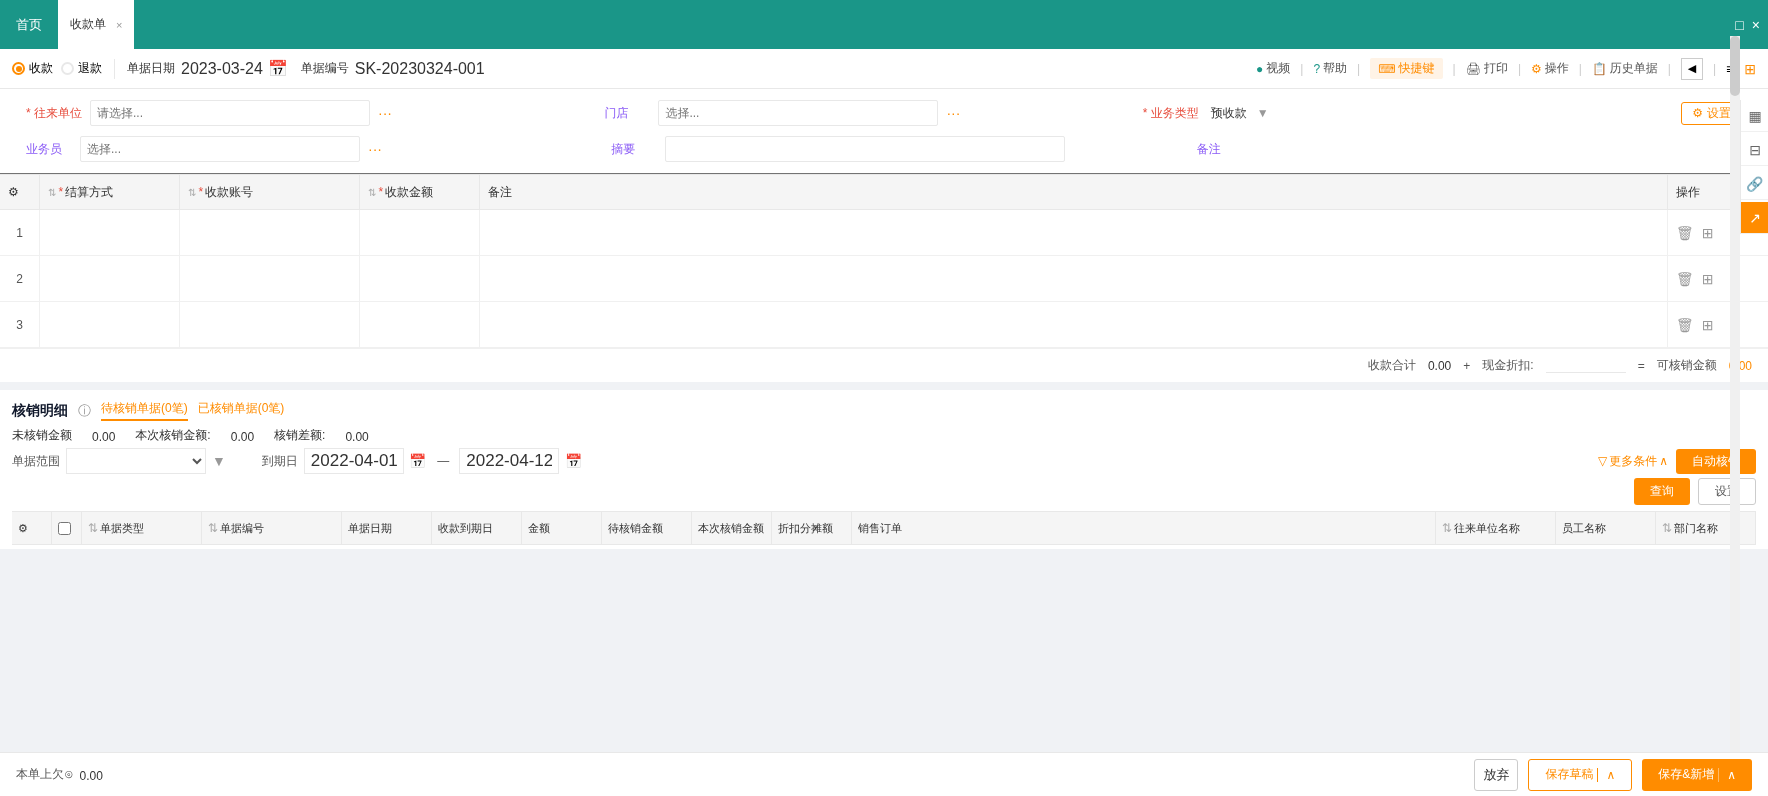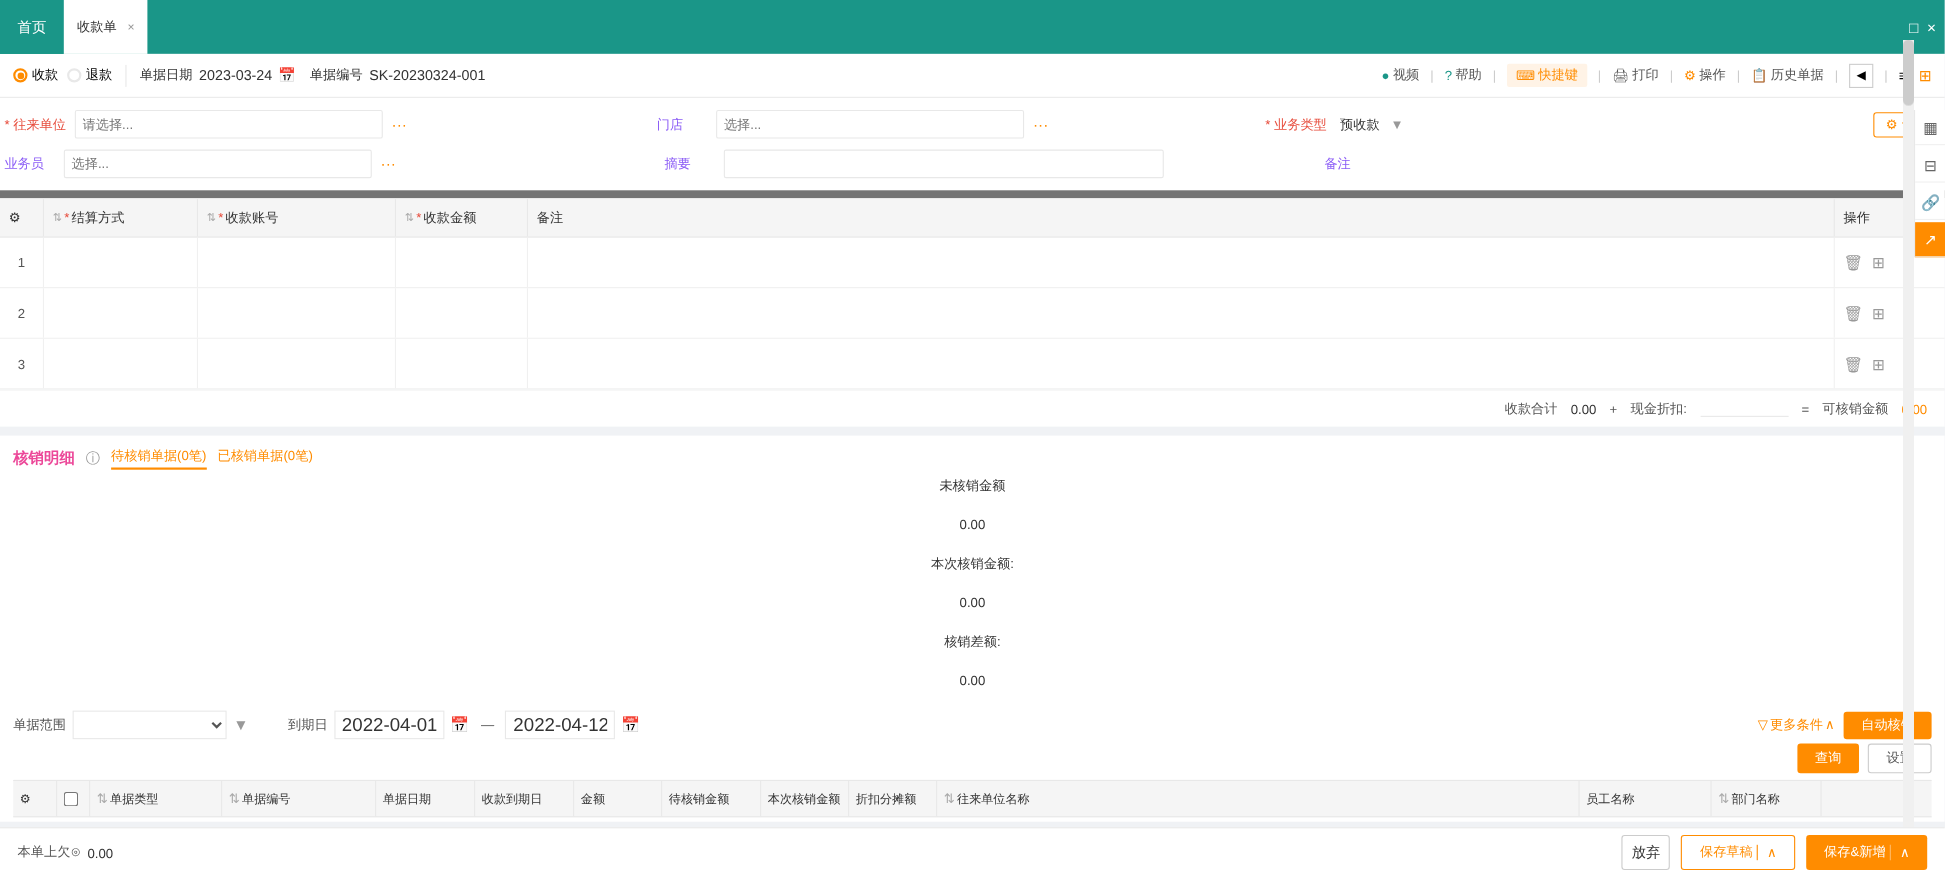--- a/index.html
+++ b/index.html
@@ -31,31 +31,31 @@
     .radio-item { display: flex; align-items: center; gap: 4px; cursor: pointer; }
     .radio-circle {
       width: 13px; height: 13px; border-radius: 50%; border: 2px solid #e8e8e8;
       display: flex; align-items: center; justify-content: center;
     }
     .radio-circle.active { border-color: #ff8c00; }
     .radio-circle.active::after { content: ''; width: 6px; height: 6px; background: #ff8c00; border-radius: 50%; }
     .toolbar-divider { height: 20px; width: 1px; background: #e8e8e8; }
     .toolbar-field { display: flex; align-items: center; gap: 6px; }
     .toolbar-field label { color: #333; white-space: nowrap; }
-    .toolbar-field span { color: #333; font-size: 13px; }
+    .toolbar-field span { color: #333; font-size: 16px; }
     .toolbar-icon { color: #ff8c00; cursor: pointer; font-size: 14px; }
     .toolbar-right { margin-left: auto; display: flex; align-items: center; gap: 10px; }
     .toolbar-action { display: flex; align-items: center; gap: 3px; color: #555; cursor: pointer; font-size: 12px; }
     .toolbar-action-highlight { color: #ff8c00; background: #fff3e6; padding: 2px 8px; border-radius: 2px; display: flex; align-items: center; gap: 3px; cursor: pointer; }
     .pagination-btns { display: flex; gap: 4px; }
     .page-btn { width: 22px; height: 22px; border: 1px solid #ccc; background: #fff; cursor: pointer; display: flex; align-items: center; justify-content: center; font-size: 11px; }
 
     
     .form-area {
-      background: #fff; padding: 8px 4px; border-bottom: 7px solid #737373;
+      background: #fff; padding: 8px 26px; border-bottom: 1px solid #737373;
     }
     .form-row { display: flex; align-items: center; gap: 0; height: 32px; }
     .form-field { display: flex; align-items: center; gap: 4px; flex: 1; }
     .form-label { color: #e74c3c; white-space: nowrap; min-width: 50px; text-align: right; padding-right: 4px; }
     .form-label-normal { color: #8b5cf6; white-space: nowrap; min-width: 50px; text-align: left; padding-right: 4px; }
     .form-input {
       border: 1px solid #e8e8e8; border-radius: 2px; height: 26px; padding: 0 6px;
       color: #bbb; flex: 1; max-width: 220px; outline: none; font-size: 12px;
     }
     .form-dots { color: #ff8c00; cursor: pointer; margin-left: 4px; font-size: 14px; }
@@ -104,29 +104,29 @@
       border: none; border-bottom: 1px solid #e8e8e8; width: 80px; outline: none;
       text-align: center; font-size: 12px; color: #333;
     }
 
     
     .section-divider { background: #f0f2f5; height: 8px; }
 
     
     .detail-section { background: #fff; padding: 10px 12px 4px; }
     .detail-header { display: flex; align-items: center; gap: 10px; margin-bottom: 6px; }
-    .detail-title { font-size: 14px; font-weight: 600; color: #ec4899; }
+    .detail-title { font-size: 14px; font-weight: 600; color: #0f172a; }
     .detail-info-icon { color: #999; cursor: pointer; font-size: 13px; }
     .detail-tab {
       color: #ff8c00; cursor: pointer; font-size: 12px; border-bottom: 2px solid transparent;
       padding-bottom: 2px;
     }
     .detail-tab.active { border-color: #ff8c00; }
 
-    .detail-stats { display: flex; align-items: center; gap: 20px; margin-bottom: 20px; color: #555; font-size: 12px; flex-direction: column; }
+    .detail-stats { display: flex; align-items: flex-end; gap: 20px; margin-bottom: 4px; color: #555; font-size: 12px; }
     .detail-stats span { color: #333; }
 
     .detail-filter-row { display: flex; align-items: center; gap: 16px; }
     .filter-field { display: flex; align-items: center; gap: 6px; color: #555; }
     .filter-select {
       border: 1px solid #e8e8e8; height: 26px; padding: 0 6px; min-width: 140px;
       background: #fff; outline: none; font-size: 12px; color: #555;
     }
     .filter-date {
       border: 1px solid #e8e8e8; height: 26px; padding: 0 6px; width: 100px;
@@ -449,20 +449,21 @@
     </div>
     <div class="detail-th">
       <span style="color:#aaa;margin-right:2px">⇅</span>单据编号
     </div>
     <div class="detail-th">单据日期</div>
     <div class="detail-th">收款到期日</div>
     <div class="detail-th">金额</div>
     <div class="detail-th">待核销金额</div>
     <div class="detail-th">本次核销金额</div>
     <div class="detail-th">折扣分摊额</div>
+    <div class="detail-th">销售订单</div>
     <div class="detail-th">
       <span style="color:#aaa;margin-right:2px">⇅</span>往来单位名称
     </div>
     <div class="detail-th">员工名称</div>
     <div class="detail-th">
       <span style="color:#aaa;margin-right:2px">⇅</span>部门名称
     </div>
   </div>
 </div>
 

